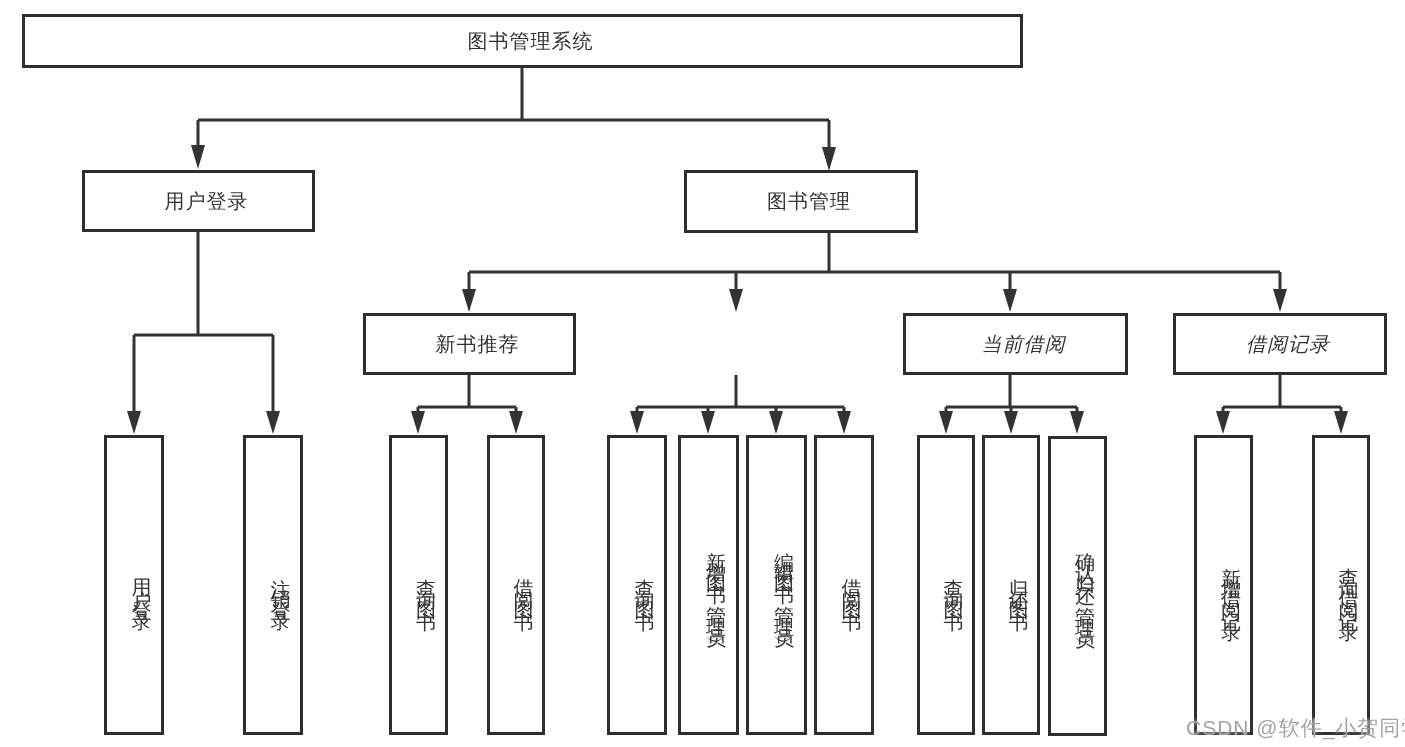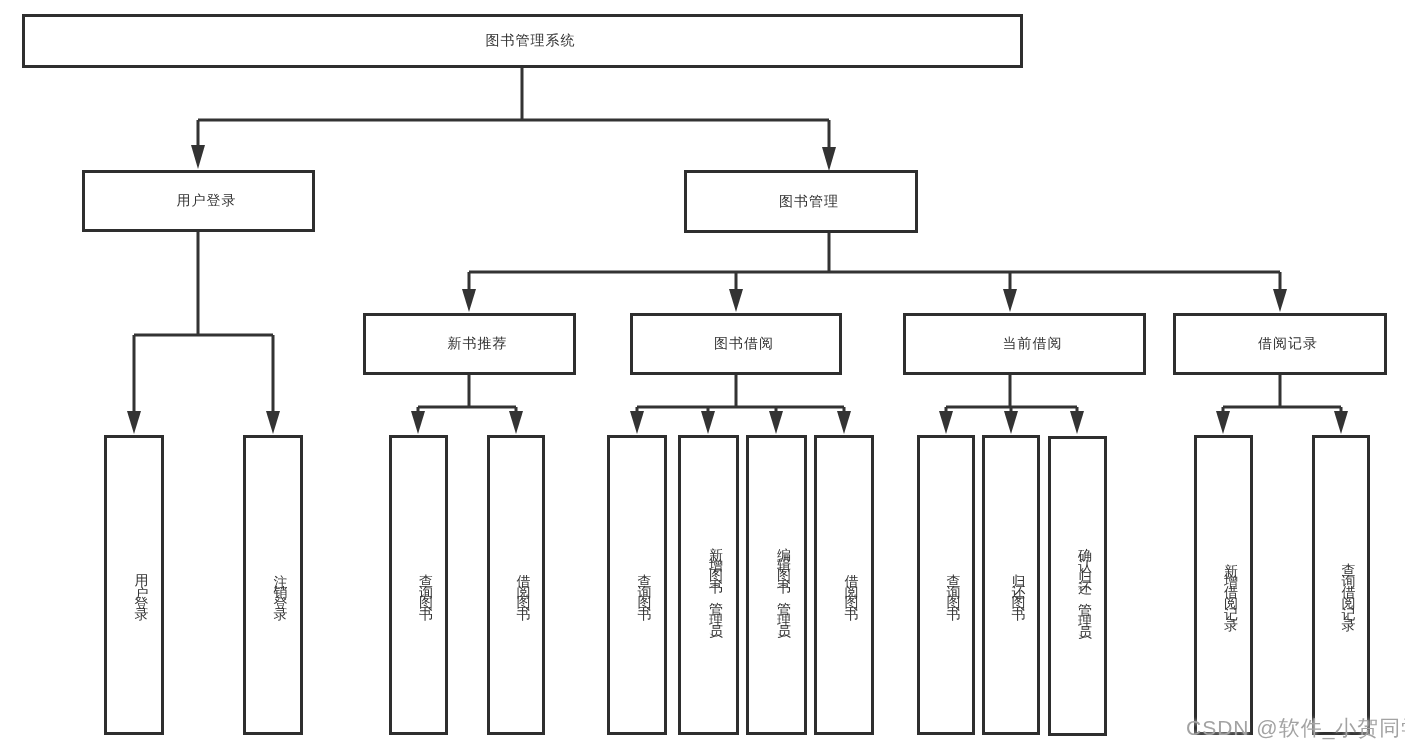--- a/index.html
+++ b/index.html
@@ -32,21 +32,21 @@
   }
   .node {
     position: absolute;
     box-sizing: border-box;
     background: #ffffff;
     border: 3px solid #2e2e2e;
     display: flex;
     align-items: center;
     justify-content: center;
     color: #333333;
-    font-size: 14px;
+    font-size: 20px;
     letter-spacing: 1px;
     white-space: nowrap;
     padding-left: 16px;
   }
   .node.v {
     writing-mode: vertical-rl;
     text-orientation: mixed;
     letter-spacing: 11px;
     white-space: normal;
     line-height: 1;
@@ -109,23 +109,22 @@
       <polygon points="1334,411 1348,411 1341,434"></polygon>
     </g>
   </svg>
 
   <div class="node" style="left:22px; top:14px; width:1001px; height:54px;">图书管理系统</div>
 
   <div class="node" style="left:82px; top:170px; width:233px; height:62px;">用户登录</div>
   <div class="node" style="left:684px; top:170px; width:234px; height:63px;">图书管理</div>
 
   <div class="node" style="left:363px; top:313px; width:213px; height:62px;font-family:Liberation Serif, serif;">新书推荐</div>
-  <div class="node" style="left:630px; top:313px; width:212px; height:62px;">图书借阅</div>
-  <div class="node" style="left:903px; top:313px; width:243px; height:62px;">当前借阅</div>
-  <div class="node" style="left:1173px; top:313px; width:214px; height:62px;">借阅记录</div>
+  <div class="node" style="left:903px; top:313px; width:225px; height:62px;font-style:italic;">当前借阅</div>
+  <div class="node" style="left:1173px; top:313px; width:214px; height:62px;font-style:italic;">借阅记录</div>
 
   <div class="node v" style="left:104px; top:435px; width:60px; height:300px;">用户登录</div>
   <div class="node v" style="left:243px; top:435px; width:60px; height:300px;">注销登录</div>
 
   <div class="node v" style="left:389px; top:435px; width:59px; height:300px;">查询图书</div>
   <div class="node v" style="left:487px; top:435px; width:58px; height:300px;">借阅图书</div>
 
   <div class="node v" style="left:607px; top:435px; width:60px; height:300px;">查询图书</div>
   <div class="node v" style="left:678px; top:435px; width:61px; height:300px;">新增图书（管理员）</div>
   <div class="node v" style="left:746px; top:435px; width:61px; height:300px;">编辑图书（管理员）</div>

